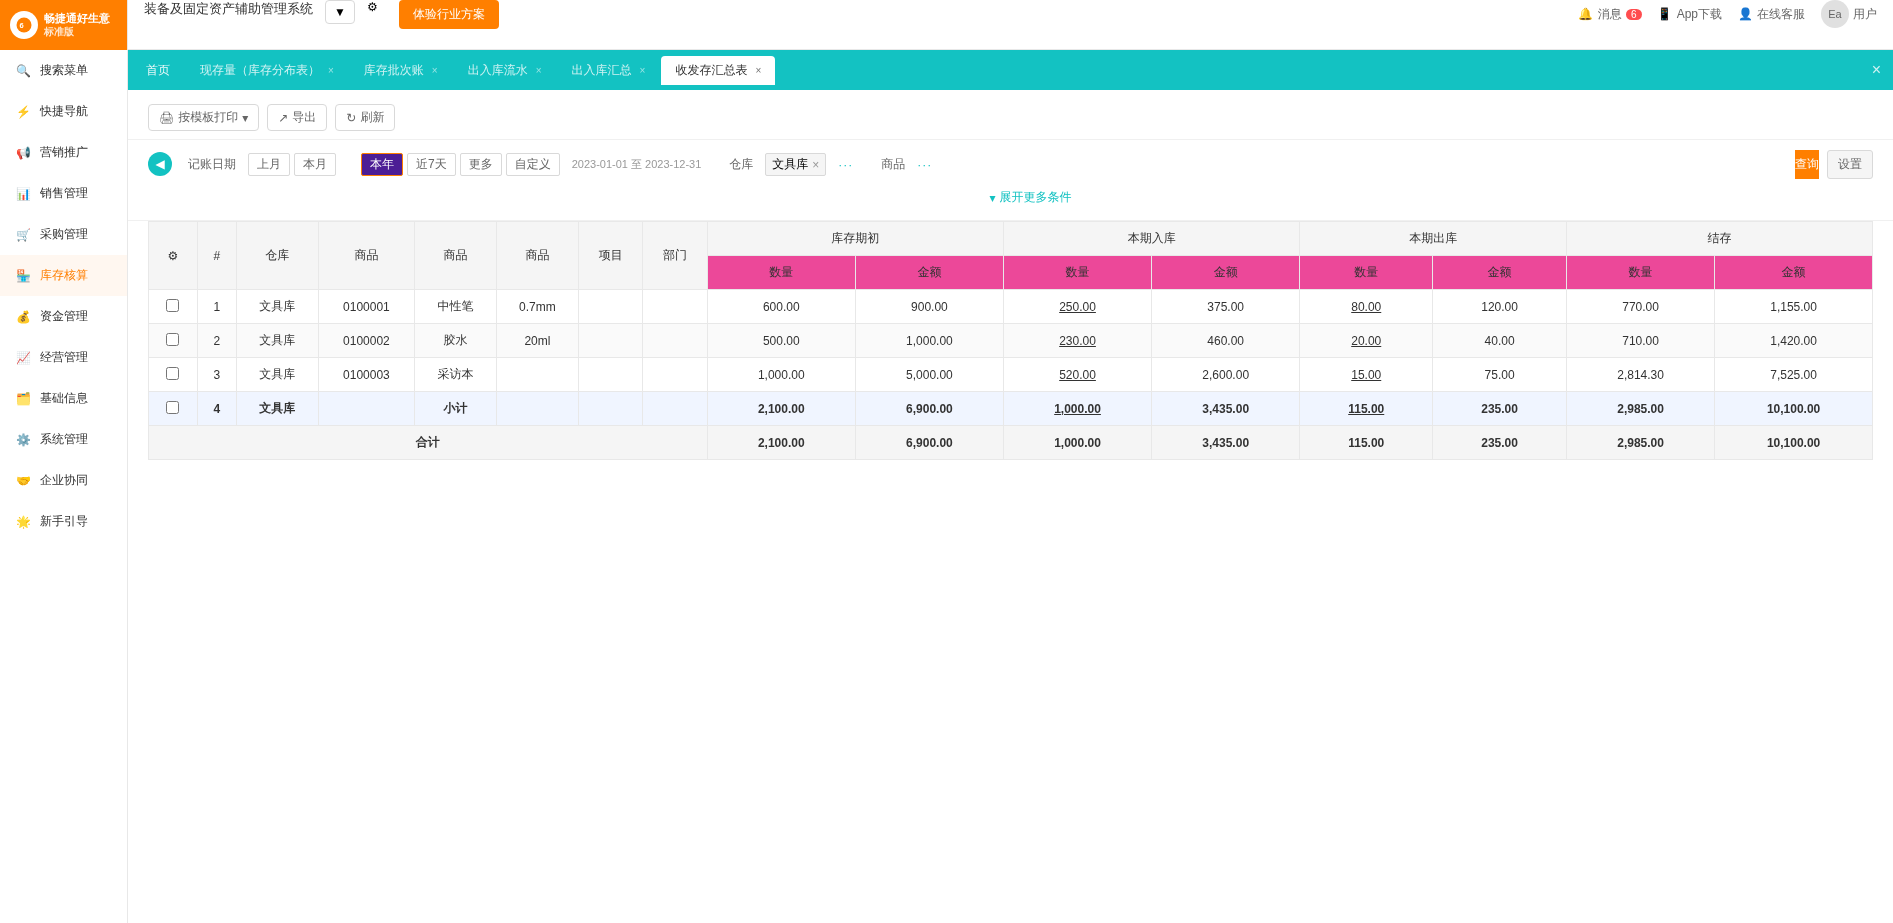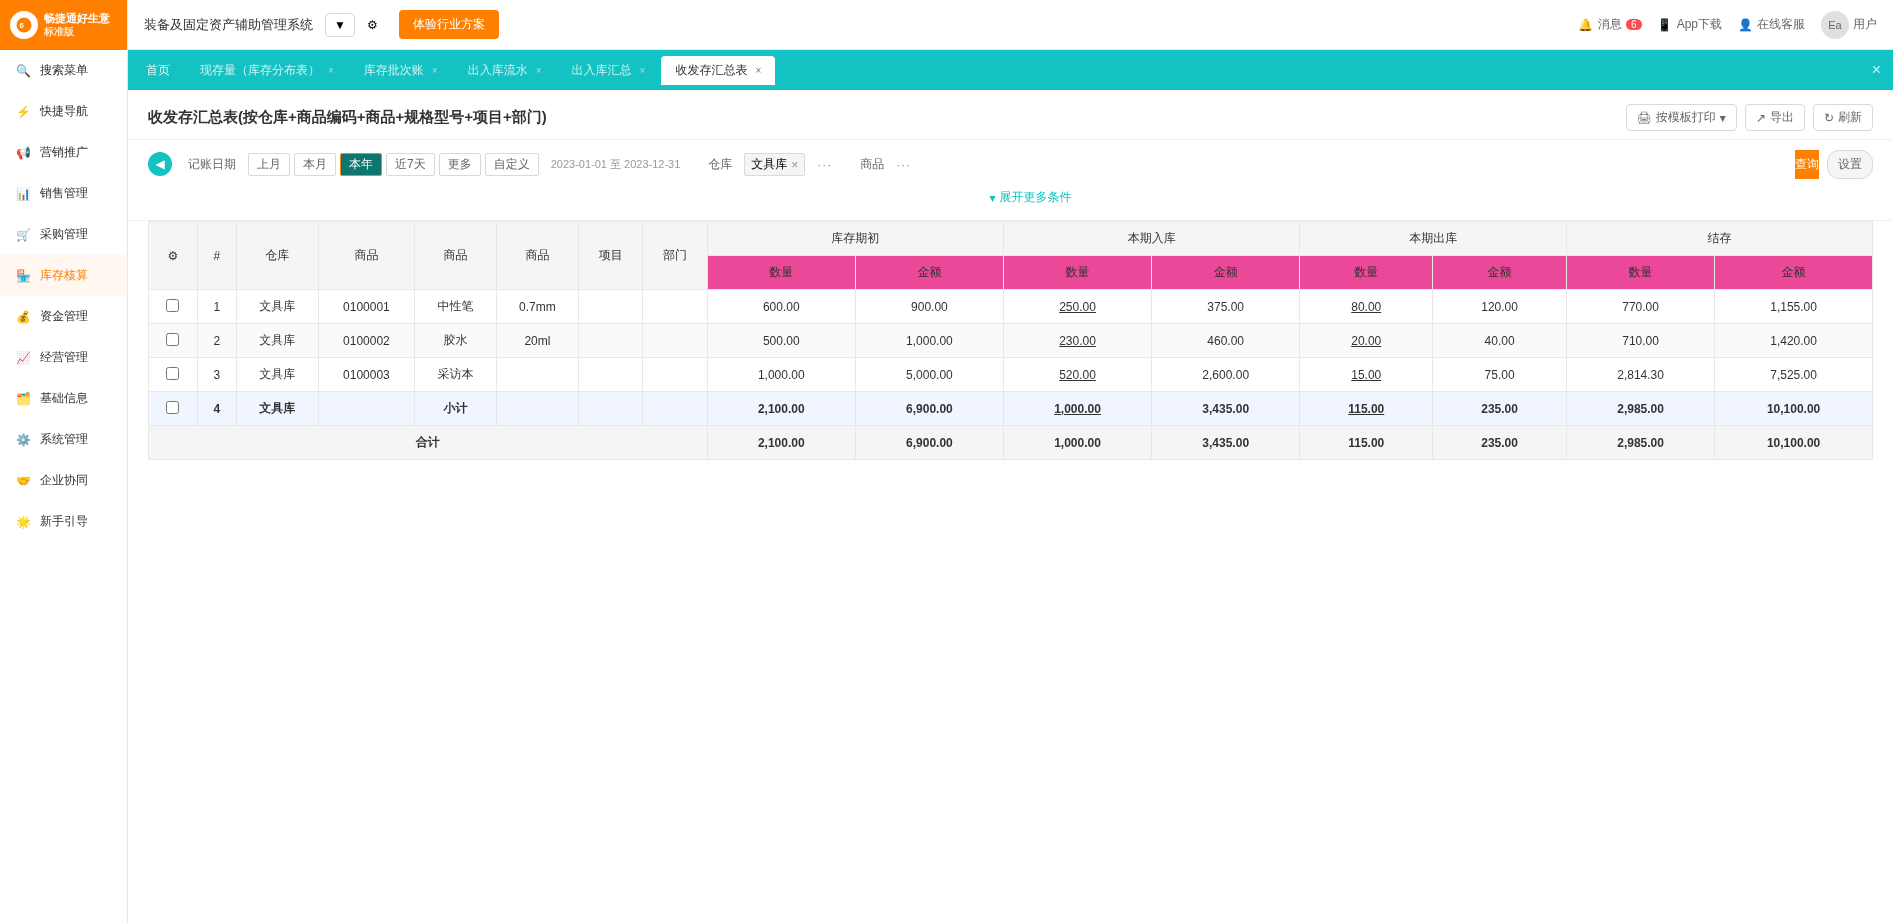--- a/index.html
+++ b/index.html
@@ -12,21 +12,21 @@
     .sidebar-logo-icon svg { width: 18px; height: 18px; }
     .sidebar-menu { flex: 1; overflow-y: auto; }
     .sidebar-item { display: flex; align-items: center; gap: 8px; padding: 12px 16px; cursor: pointer; color: #333; font-size: 12px; }
     .sidebar-item.active { background: #fff7f0; color: #ff7f00; }
     .sidebar-item .icon { width: 16px; height: 16px; display: flex; align-items: center; justify-content: center; flex-shrink: 0; }
 
     
     .main { flex: 1; display: flex; flex-direction: column; overflow: hidden; }
 
     
-    .topbar { height: 50px; background: #fff; display: flex; align-items: center; padding: 0 16px; border-bottom: 1px solid #e8e8e8; gap: 12px; }
+    .topbar { height: 50px; background: #fff; display: flex; align-items: flex-start; padding: 0 16px; border-bottom: 1px solid #e8e8e8; gap: 12px; }
     .topbar-system { font-size: 13px; color: #333; }
     .topbar-select { display: flex; align-items: center; gap: 4px; padding: 4px 8px; border: 1px solid #d9d9d9; border-radius: 4px; cursor: pointer; font-size: 12px; }
     .topbar-actions { display: flex; align-items: center; gap: 16px; color: #666; font-size: 12px; }
     .topbar-action { display: flex; align-items: center; gap: 4px; cursor: pointer; }
     .badge { background: #ff4d4f; color: #fff; border-radius: 10px; padding: 0 5px; font-size: 10px; min-width: 16px; text-align: center; }
     .btn-experience { background: #ff7f00; color: #fff; border: none; border-radius: 4px; padding: 6px 14px; cursor: pointer; font-size: 12px; }
     .user-avatar { width: 28px; height: 28px; background: #e0e0e0; border-radius: 50%; display: flex; align-items: center; justify-content: center; font-size: 11px; color: #666; }
 
     
     .tabs { background: #13c2c2; display: flex; align-items: center; padding: 0 4px; height: 40px; gap: 2px; }
@@ -35,30 +35,30 @@
     .tab-close { font-size: 10px; cursor: pointer; opacity: 0.7; margin-left: 2px; }
     .tab-home { color: rgba(255,255,255,0.9); }
     .tabs-close-all { margin-left: auto; color: rgba(255,255,255,0.8); cursor: pointer; font-size: 16px; padding: 4px 8px; }
 
     
     .content { flex: 1; background: #fff; overflow: auto; padding: 0; }
     .page-title { font-size: 15px; font-weight: bold; color: #333; }
     .filter-label { color: #666; font-size: 12px; white-space: nowrap; }
     .filter-btn-group { display: flex; gap: 4px; }
     .filter-btn { padding: 2px 8px; border: 1px solid #d9d9d9; border-radius: 2px; cursor: pointer; font-size: 12px; color: #666; background: #fff; }
-    .filter-btn.active { background: #0f766e; color: #fff; border-color: #ff7f00; }
+    .filter-btn.active { background: #4c1d95; color: #fff; border-color: #ff7f00; margin-left: 21px; }
     .filter-date { font-size: 11px; color: #999; }
     .filter-tag { background: #f5f5f5; border: 1px solid #d9d9d9; border-radius: 2px; padding: 2px 6px; font-size: 12px; display: flex; align-items: center; gap: 4px; }
     .filter-tag .remove { cursor: pointer; color: #999; }
     .filter-expand { display: flex; align-items: center; gap: 4px; color: #13c2c2; cursor: pointer; font-size: 12px; padding: 4px 0; }
     .btn-print { display: flex; align-items: center; gap: 4px; border: 1px solid #d9d9d9; border-radius: 4px; padding: 4px 10px; cursor: pointer; font-size: 12px; color: #666; background: #fff; }
     .btn-export { display: flex; align-items: center; gap: 4px; border: 1px solid #d9d9d9; border-radius: 4px; padding: 4px 10px; cursor: pointer; font-size: 12px; color: #666; background: #fff; }
     .btn-refresh { display: flex; align-items: center; gap: 4px; border: 1px solid #d9d9d9; border-radius: 4px; padding: 4px 10px; cursor: pointer; font-size: 12px; color: #666; background: #fff; }
     .btn-query { background: #ff7f00; color: #fff; border: none; border-radius: 0; padding: 5px 0; cursor: pointer; font-size: 12px; }
-    .btn-settings { background: #f5f5f5; color: #666; border: 1px solid #d9d9d9; border-radius: 12px; padding: 5px 10px; cursor: pointer; font-size: 12px; }
+    .btn-settings { background: #f5f5f5; color: #666; border: 1px solid #d9d9d9; border-radius: 3px; padding: 5px 10px; cursor: pointer; font-size: 12px; }
     .collapse-btn { width: 24px; height: 24px; background: #13c2c2; border-radius: 50%; display: flex; align-items: center; justify-content: center; color: #fff; cursor: pointer; font-size: 12px; flex-shrink: 0; }
 
     
     .table-container { padding: 0 20px 20px; overflow: auto; }
     table { width: 100%; border-collapse: collapse; font-size: 12px; }
     thead tr th { background: #ec4899; padding: 8px 10px; text-align: center; border: 1px solid #e8e8e8; color: #333; font-weight: normal; white-space: nowrap; }
     thead tr.header-group th { background: #f5f5f5; }
     tbody tr td { padding: 8px 10px; text-align: center; border: 1px solid #e8e8e8; color: #333; white-space: nowrap; }
     tbody tr:nth-child(odd) { background: #fff; }
     tbody tr:nth-child(even) { background: #fafafa; }
@@ -192,21 +192,20 @@
     <div class="tab active">
       <span>收发存汇总表</span>
       <span class="tab-close">×</span>
     </div>
     <div class="tabs-close-all">×</div>
   </div>
 
   <div class="content">
 
     <div style="padding: 14px 20px 8px; display:flex; align-items:center; justify-content:space-between; border-bottom: 1px solid #f0f0f0;">
-      <h2 class="page-title">收发存汇总表(按仓库+商品编码+商品+规格型号+项目+部门)</h2>
       <div style="display:flex; gap:8px; align-items:center;">
         <div class="btn-print">
           <span>🖨</span>
           <span>按模板打印</span>
           <span>▾</span>
         </div>
         <div class="btn-export">
           <span>↗</span>
           <span>导出</span>
         </div>

